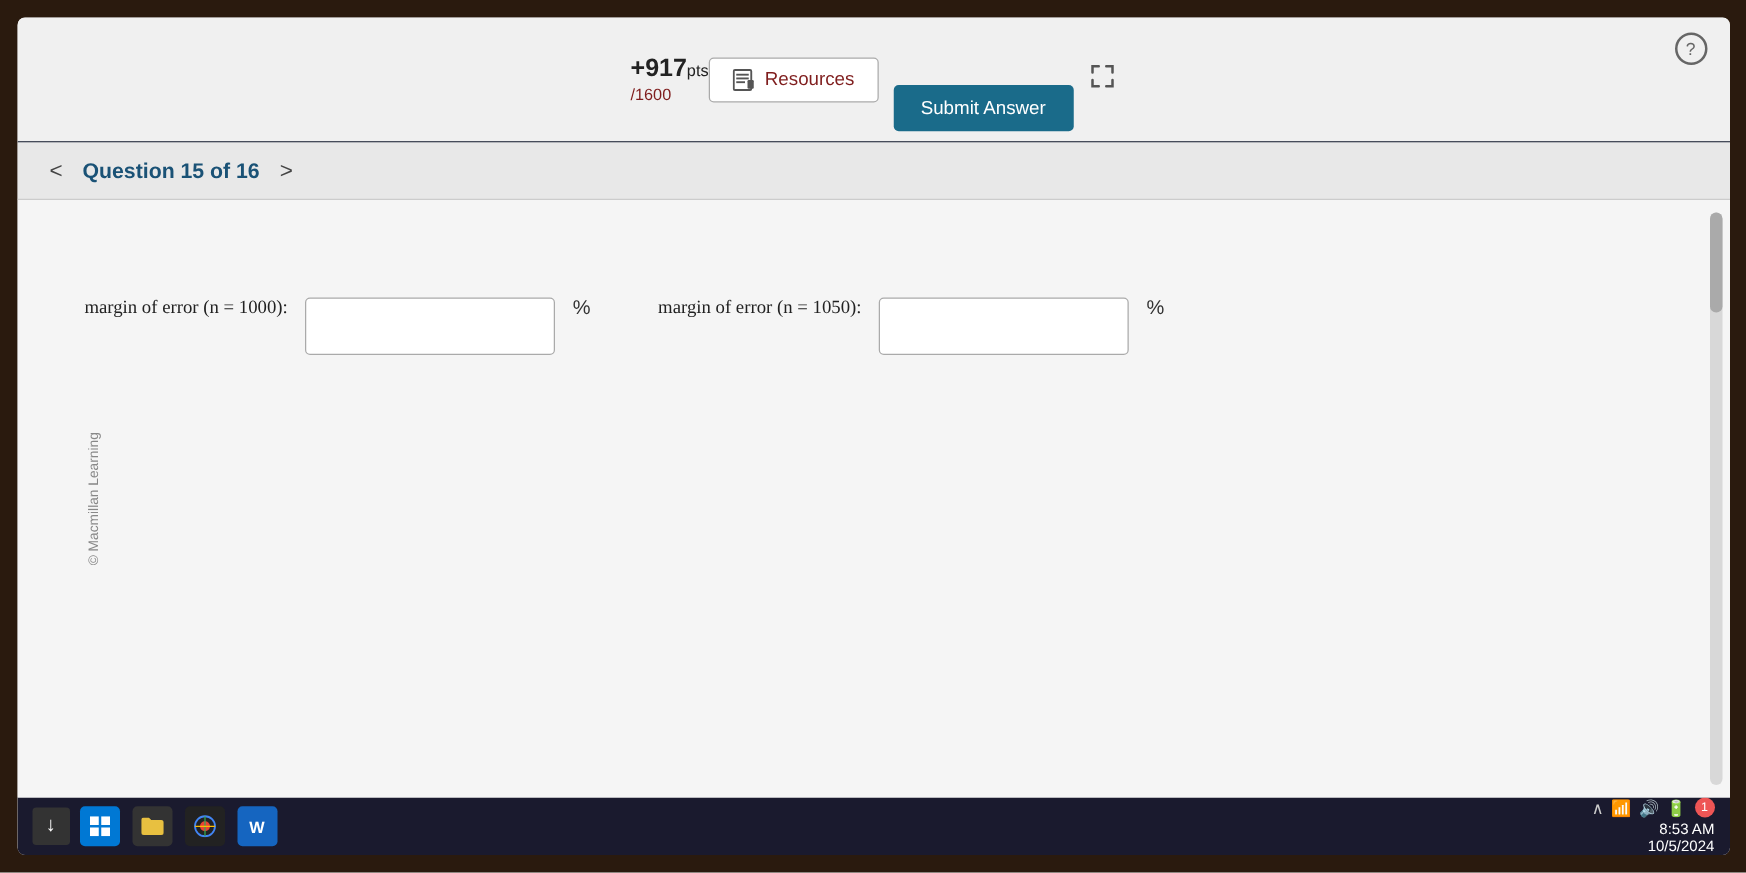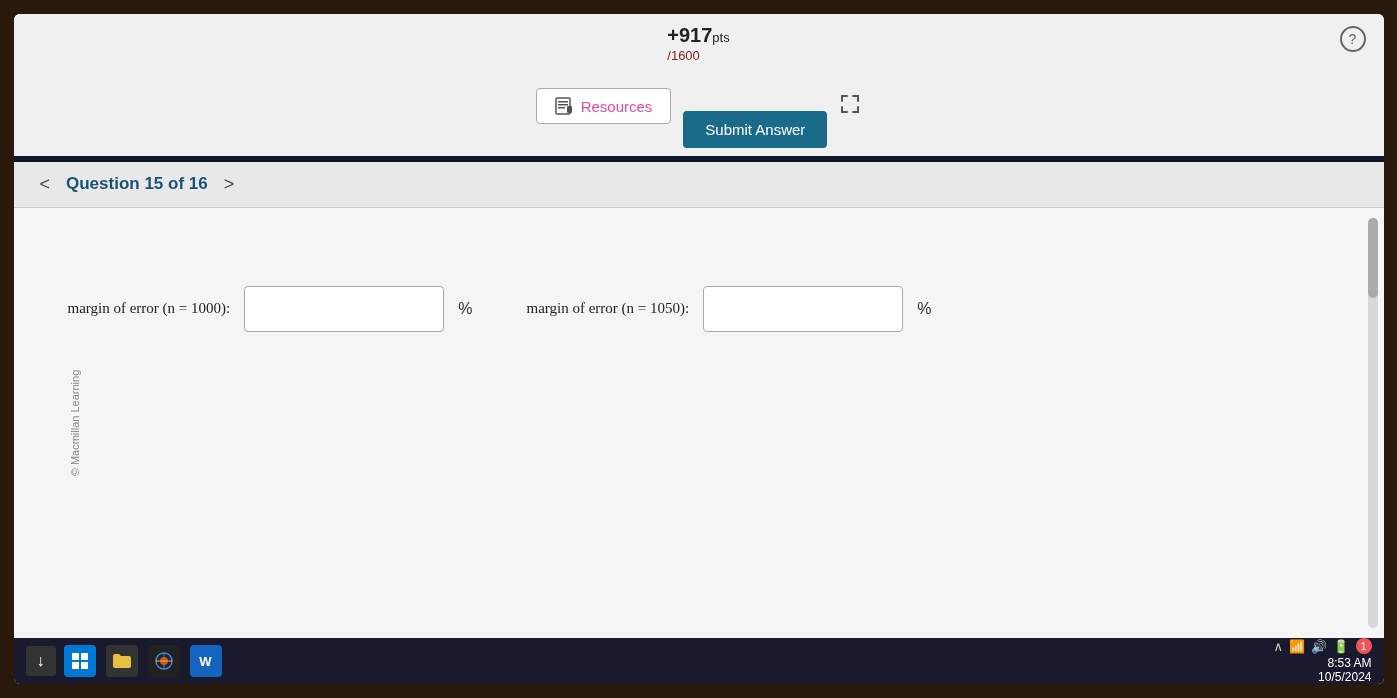--- a/index.html
+++ b/index.html
@@ -26,23 +26,22 @@
       position: relative;
     }
 
     
     .top-bar {
       background: #f0f0f0;
       padding: 8px 16px;
       display: flex;
       align-items: center;
       justify-content: center;
-      border-bottom: 6px solid #0f172a;
+      border-bottom: 1px solid #0f172a;
       min-height: 72px;
-      flex-direction: column;
     }
 
     .score-block {
       display: flex;
       flex-direction: column;
       line-height: 1.3;
     }
 
     .score-pts {
       font-size: 20px;
@@ -71,21 +70,21 @@
     .resources-btn {
       display: flex;
       align-items: center;
       gap: 8px;
       background: white;
       border: 1px solid #aaa;
       border-radius: 4px;
       padding: 8px 18px;
       font-size: 15px;
       font-family: Arial, sans-serif;
-      color: #ec4899;
+      color: #7f1d1d;
       cursor: pointer;
     }
 
     .submit-btn {
       background: #1a6b8a;
       color: white;
       border: none;
       border-radius: 4px;
       padding: 10px 22px;
       font-size: 15px;
@@ -159,21 +158,20 @@
       font-size: 15px;
       color: #333;
       margin-left: 24px;
       margin-top: 6px;
       font-family: 'Times New Roman', Times, serif;
     }
 
     
     .input-row {
       display: flex;
-      align-items: center;
       gap: 14px;
       margin-top: 50px;
       margin-left: 24px;
     }
 
     .field-label {
       font-size: 15px;
       color: #222;
       font-family: 'Times New Roman', Times, serif;
     }

